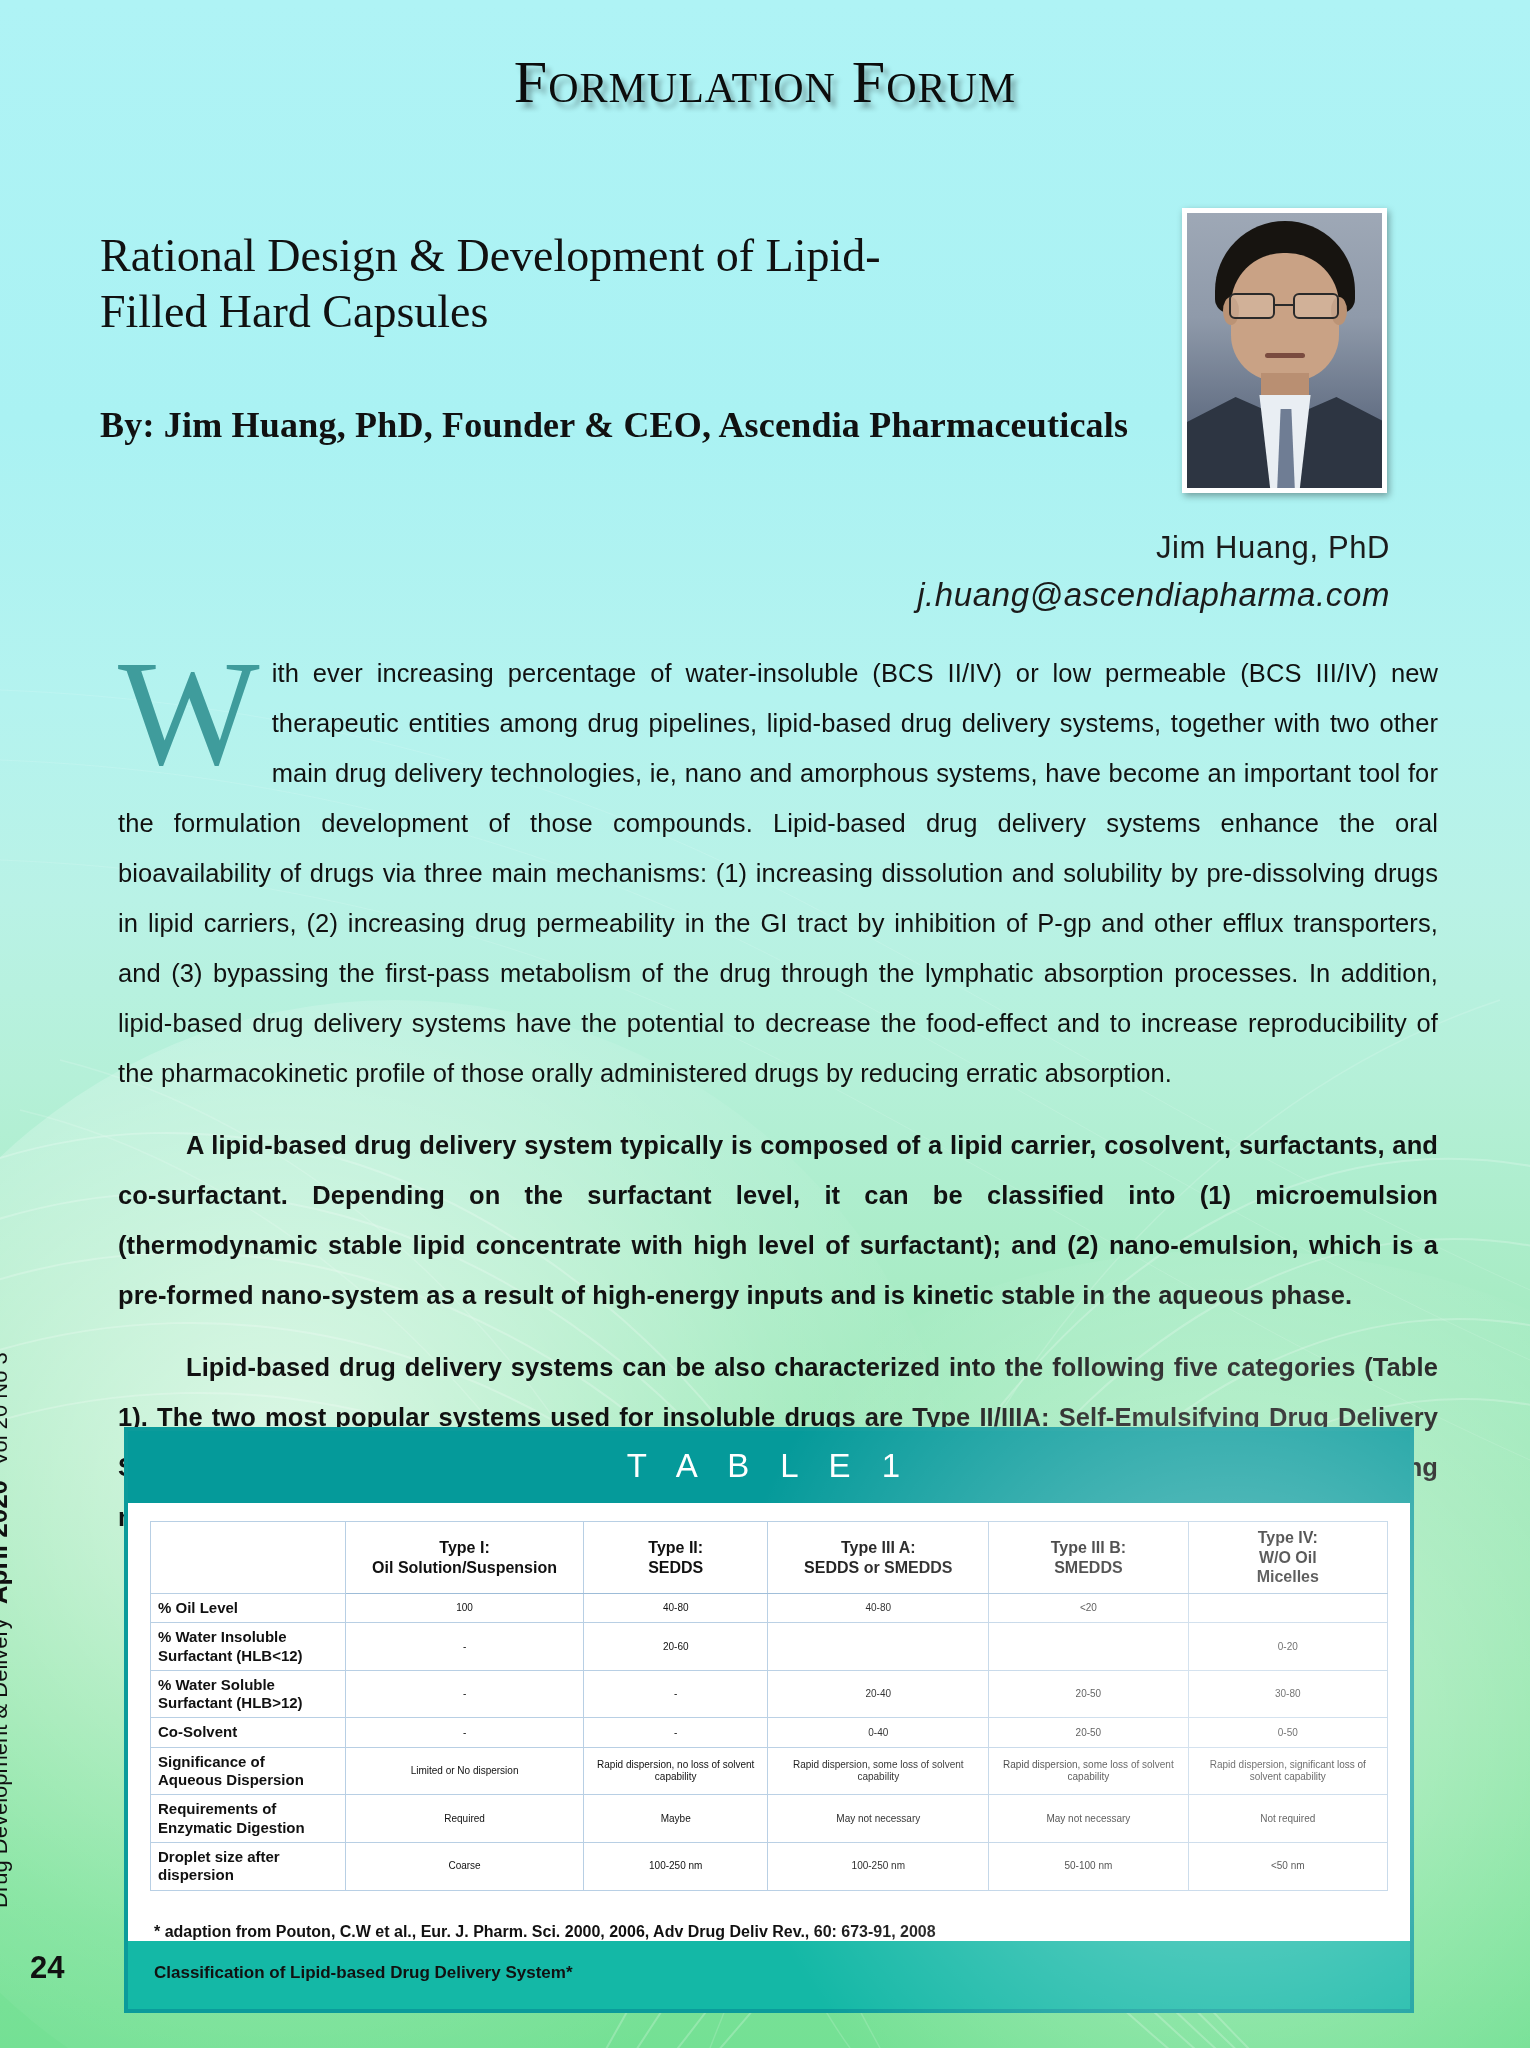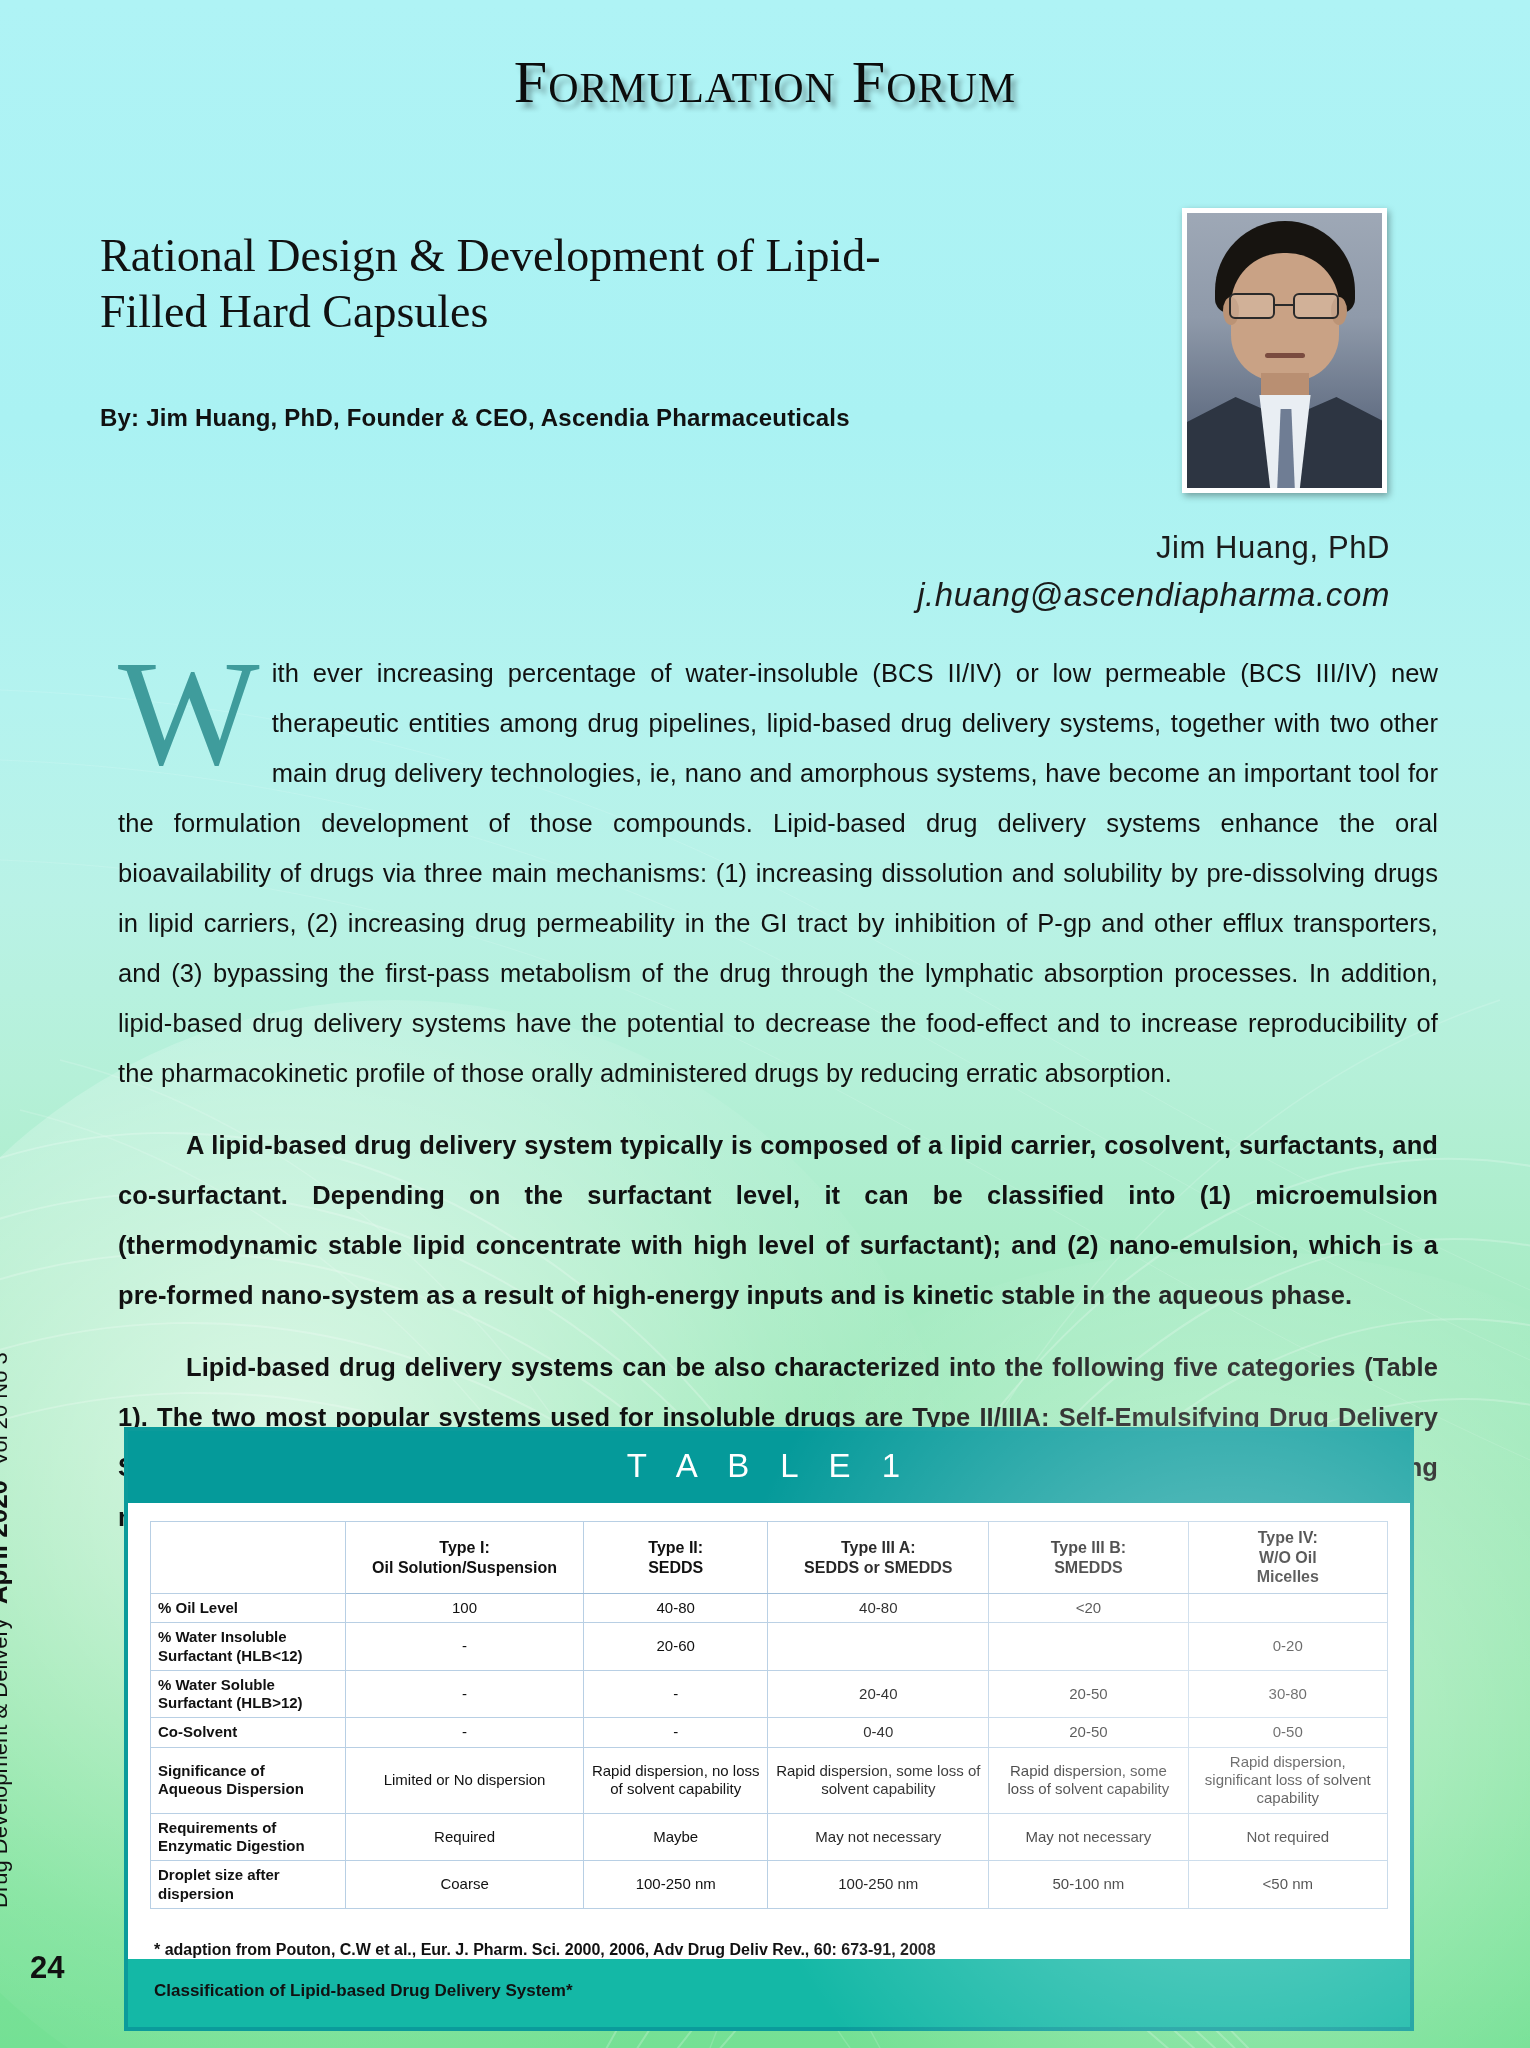--- a/index.html
+++ b/index.html
@@ -80,22 +80,22 @@
     width: 790px;
     font-family: "Liberation Serif", serif;
     font-size: 46px;
     line-height: 1.22;
     color: #111;
     font-weight: 400;
   }
   .byline {
     position: absolute;
     left: 100px; top: 404px;
-    font-family: Liberation Sans, sans-serif;
-    font-size: 24px;
+    font-family: Liberation Serif, serif;
+    font-size: 36px;
     font-weight: 700;
     color: #111;
     letter-spacing: .2px;
   }
 
   
   .photo-frame {
     position: absolute;
     left: 1182px; top: 208px;
     width: 205px; height: 285px;
@@ -239,21 +239,21 @@
     border-bottom: 1.5px solid #9dbcd8;
   }
   table.data thead th.corner { border: 1px solid #b8cfe4; }
   table.data tbody th {
     text-align: left;
     font-weight: 700;
     font-size: 15px;
     width: 182px;
     padding-left: 7px;
   }
-  table.data tbody td { font-weight: 400; font-size: 15px; }
+  table.data tbody td { font-weight: 400; font-size: 10px; }
   .r-oil td { height: 24px; }
 
   .tbl-note {
     font-size: 16px;
     font-weight: 700;
     color: #111;
     padding: 22px 0 0 26px;
     background: #ffffff;
   }
   .tbl-caption {

